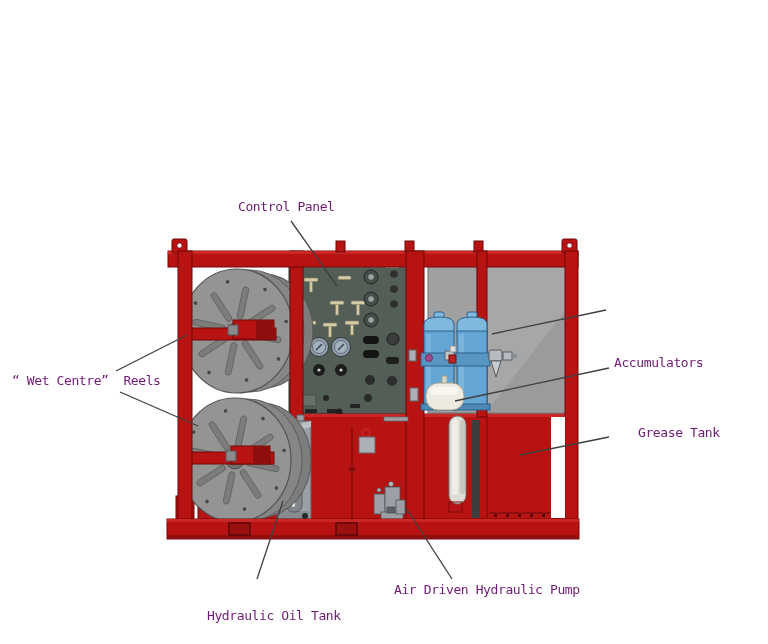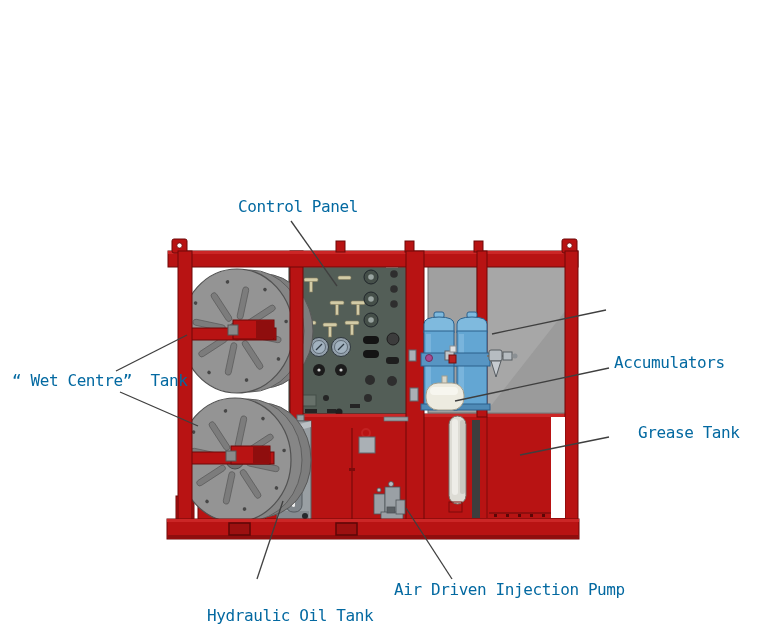--- a/index.html
+++ b/index.html
@@ -1,19 +1,19 @@
 <!DOCTYPE html>
 <html><head>
 <meta charset="utf-8">
 <style>
   html,body{margin:0;padding:0;background:#ffffff;}
   #stage{position:relative;width:768px;height:644px;background:#ffffff;overflow:hidden;
          font-family:"DejaVu Sans Mono","Liberation Mono",monospace;}
   #machine-svg{position:absolute;left:0;top:0;}
-  .callout{position:absolute;font-size:16px;letter-spacing:-0.4px;color:#0369a1;
+  .callout{position:absolute;font-size:13px;letter-spacing:-0.4px;color:#701a75;
            line-height:14px;white-space:pre;}
 </style>
 </head>
 <body>
 
 <div id="stage">
 
 <svg id="machine-svg" width="768" height="644" viewBox="0 0 768 644">
   <defs>
     <g id="reel-shape">
@@ -282,19 +282,19 @@
   </g>
 </svg>
 
 <div class="callout" style="left:238px;top:200px">Control Panel</div>
 
 
 <div class="callout" style="left:614px;top:356px">Accumulators</div>
 
 <div class="callout" style="left:638px;top:426px">Grease Tank</div>
 
-<div class="callout" style="left:12px;top:374px">“ Wet Centre”  Tank</div>
+<div class="callout" style="left:12px;top:374px">“ Wet Centre”  Reels</div>
 
 <div class="callout" style="left:207px;top:609px">Hydraulic Oil Tank</div>
 
-<div class="callout" style="left:394px;top:583px">Air Driven Injection Pump</div>
+<div class="callout" style="left:394px;top:583px">Air Driven Hydraulic Pump</div>
 
 </div>
 
 </body></html>

